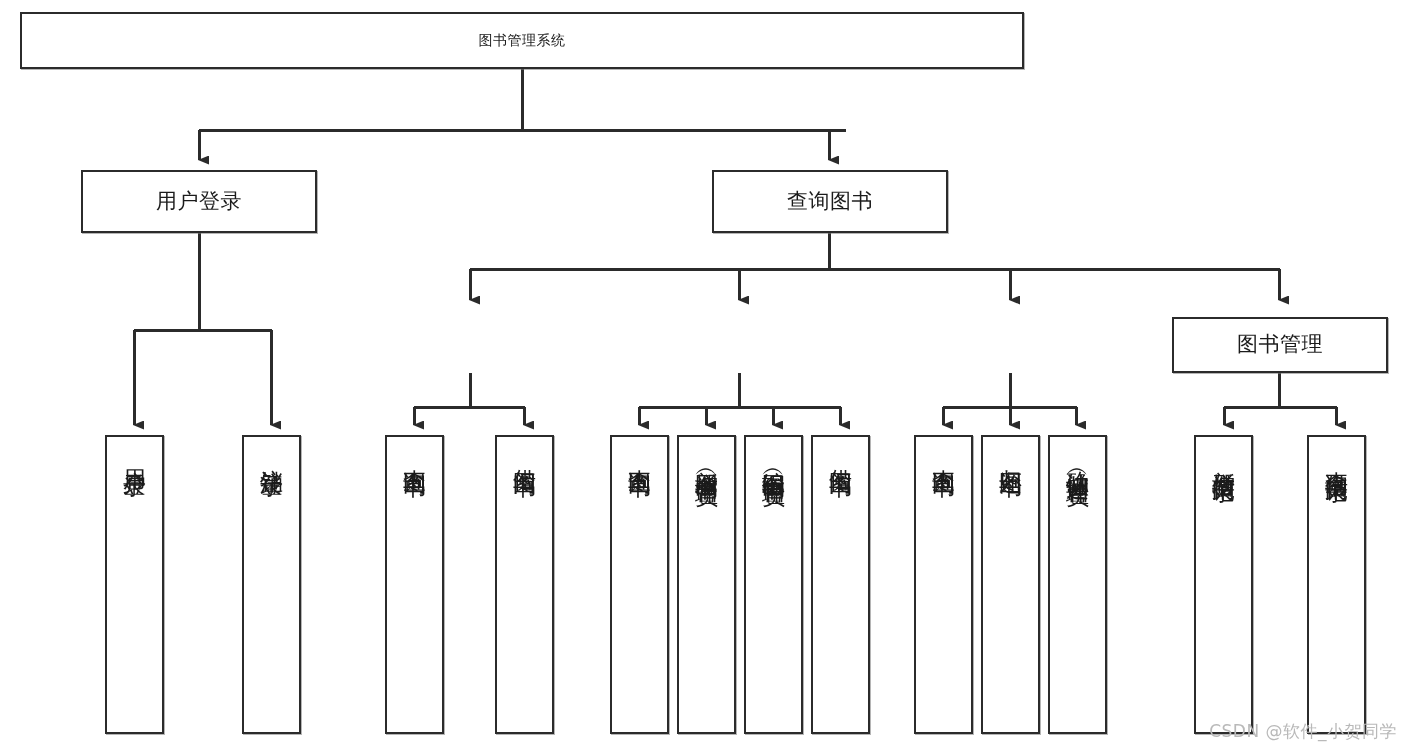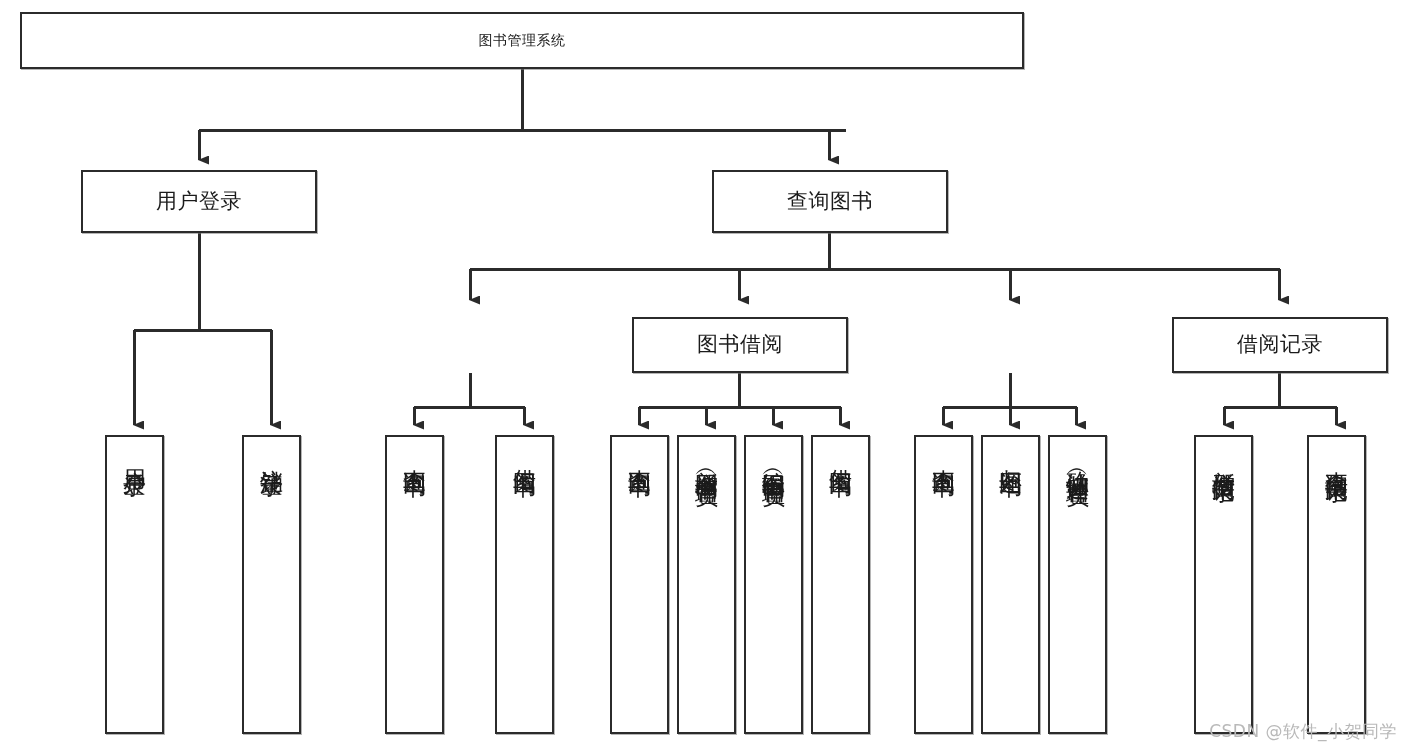--- a/index.html
+++ b/index.html
@@ -139,25 +139,22 @@
     <span class="label">图书管理系统</span>
   </div>
 
   <div class="node horiz" style="left:81px; top:170px; width:236px; height:63px;">
     <span class="label">用户登录</span>
   </div>
   <div class="node horiz" style="left:712px; top:170px; width:236px; height:63px;">
     <span class="label">查询图书</span>
   </div>
 
-  <div class="node horiz" style="left:632px; top:317px; width:216px; height:56px;">
-    <span class="label">图书借阅</span>
-  </div>
   <div class="node horiz" style="left:1172px; top:317px; width:216px; height:56px;">
-    <span class="label">借阅记录</span>
+    <span class="label">图书管理</span>
   </div>
 
   <div class="node vert" style="left:105px; top:435px; width:59px; height:299px;">
     <span class="label">用户登录</span>
   </div>
   <div class="node vert" style="left:242px; top:435px; width:59px; height:299px;">
     <span class="label">注销登录</span>
   </div>
 
   <div class="node vert" style="left:385px; top:435px; width:59px; height:299px;">

